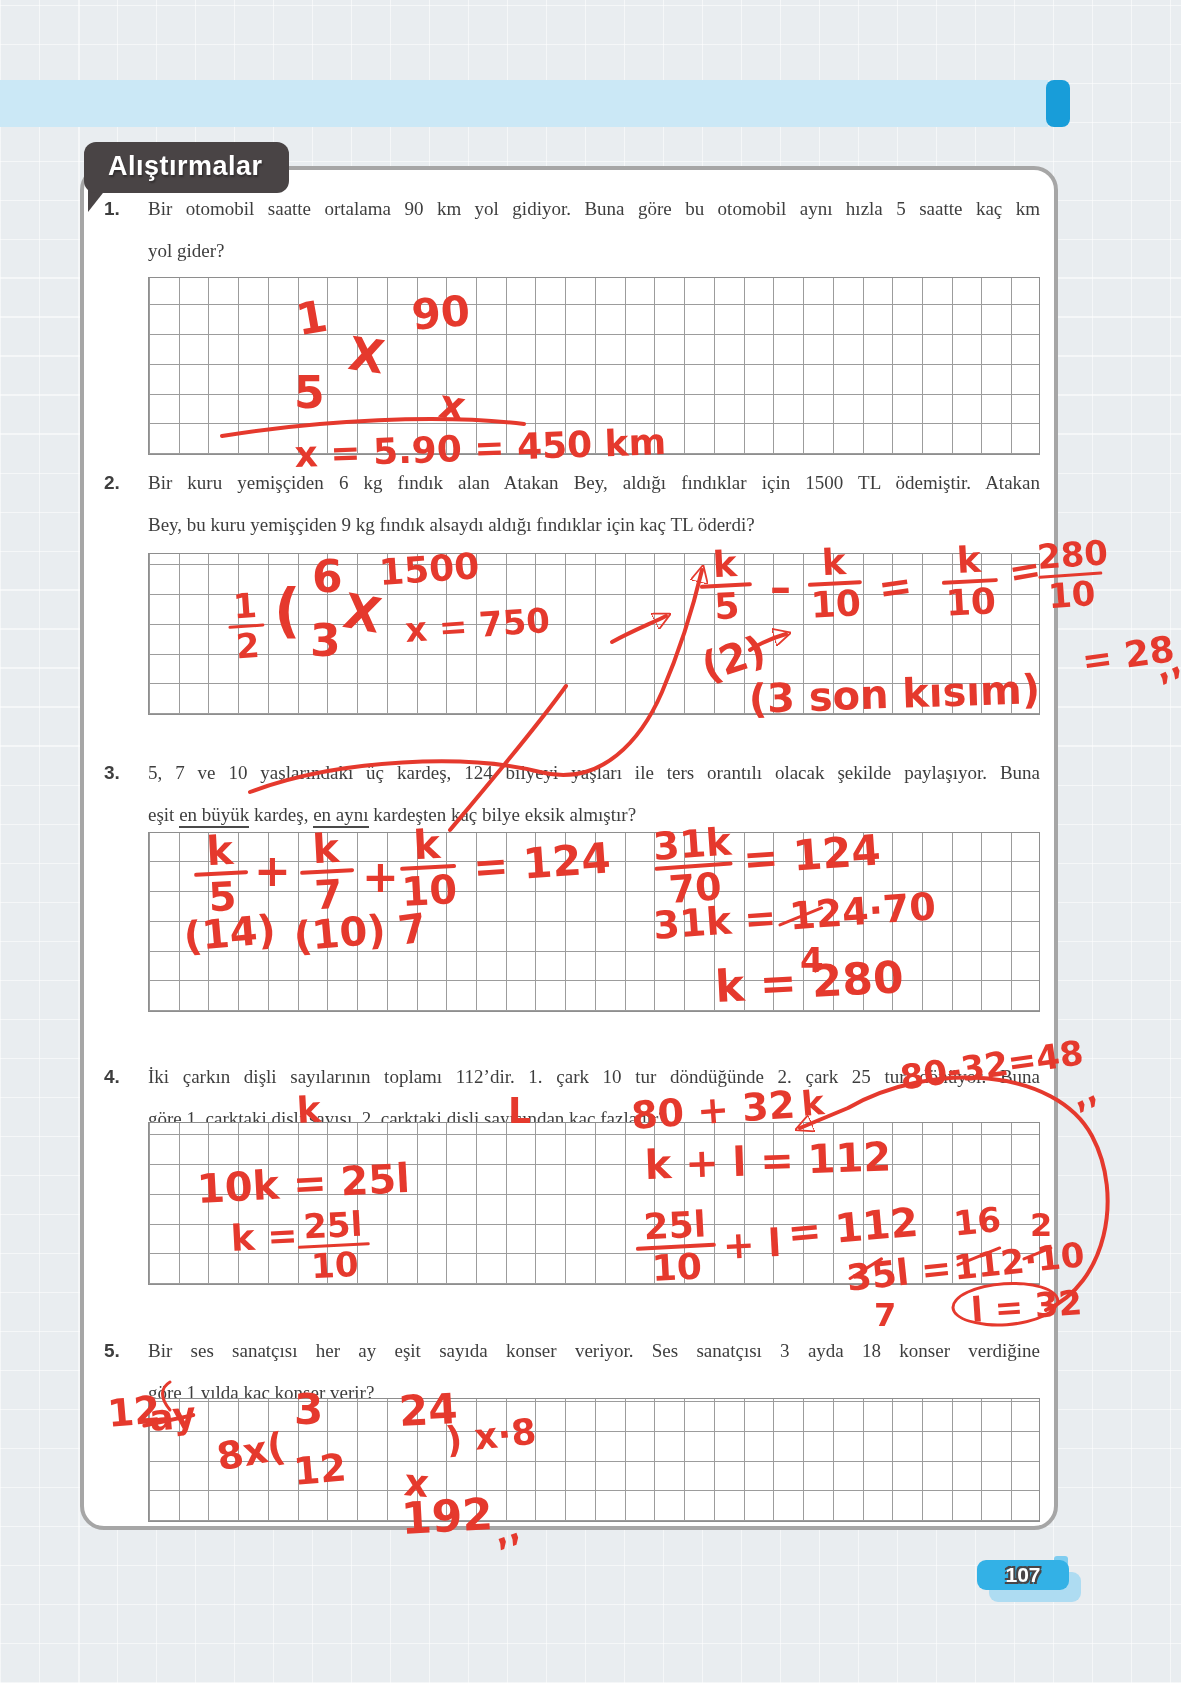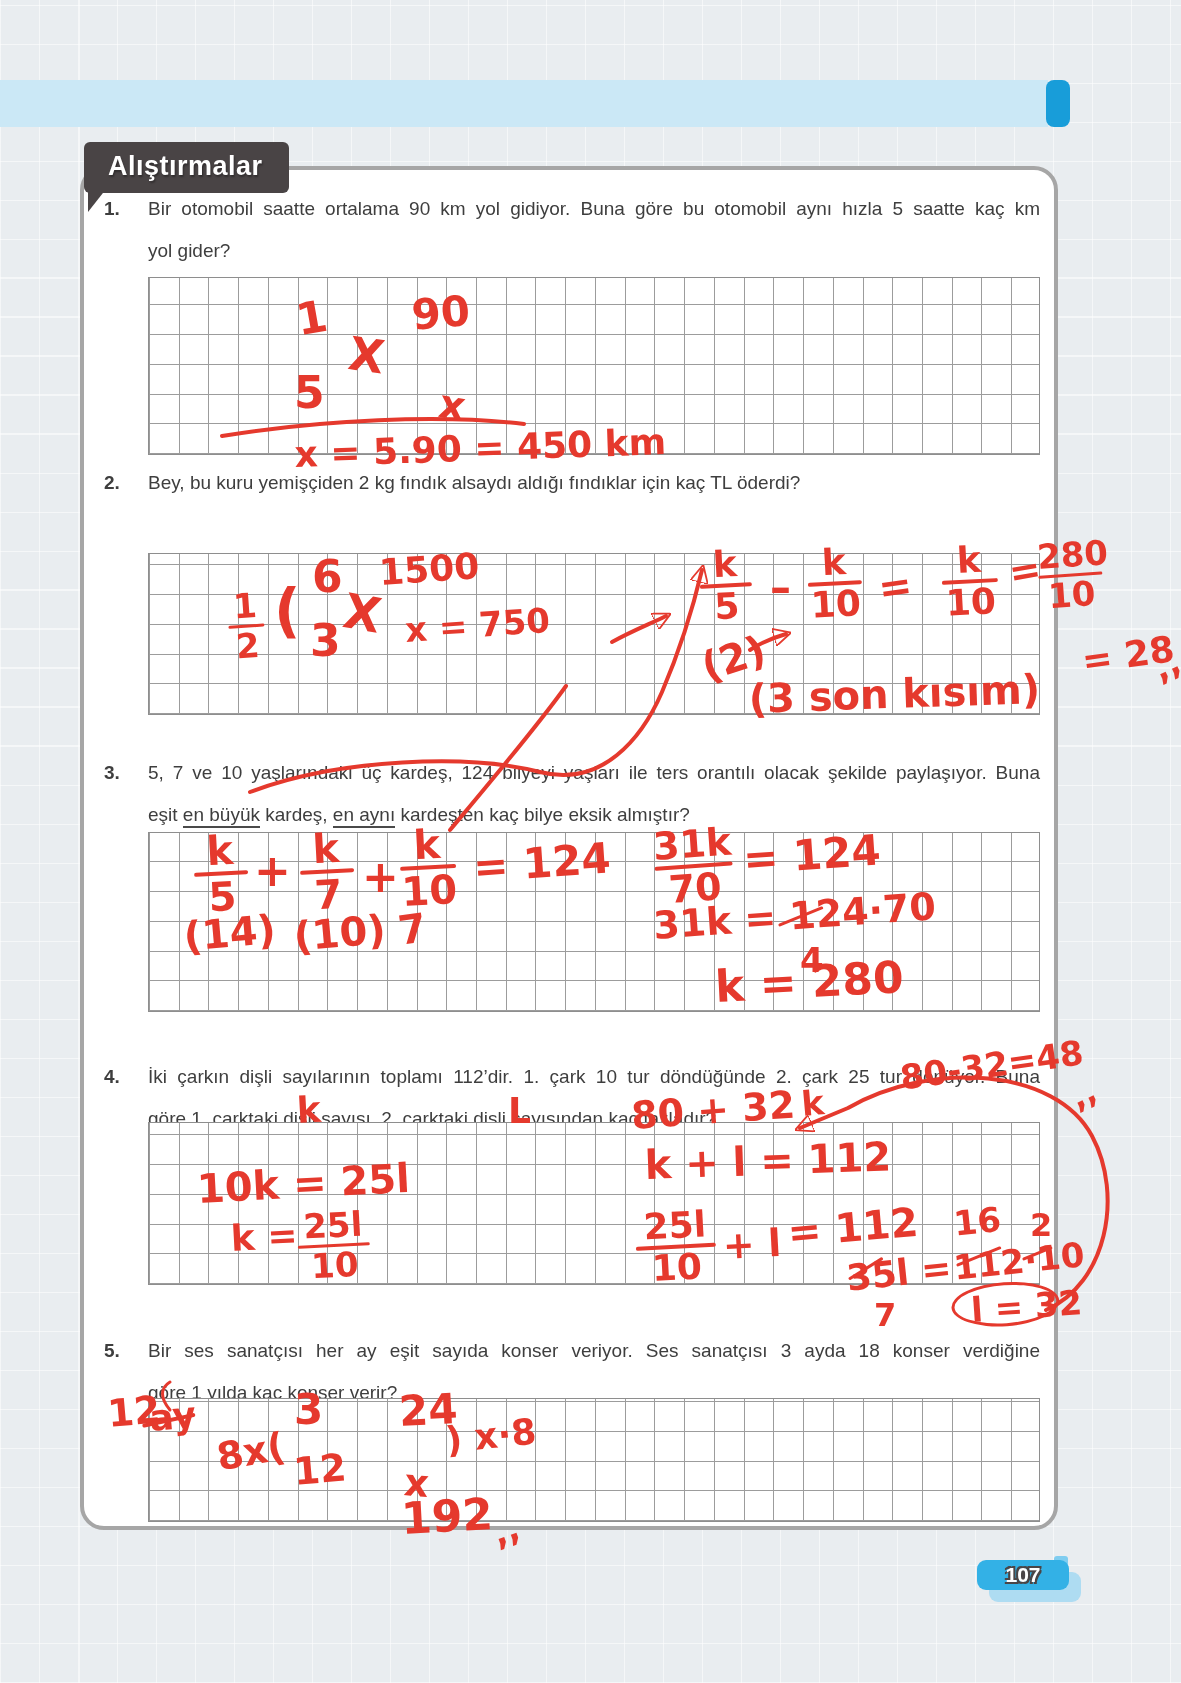--- a/index.html
+++ b/index.html
@@ -20,31 +20,31 @@
   }
   .topbar{position:absolute; left:0; top:80px; width:1048px; height:47px; background:var(--bar);}
   .topbar-cap{position:absolute; left:1046px; top:80px; width:24px; height:47px; background:var(--cap); border-radius:8px;}
   .box{
     position:absolute; left:80px; top:166px; width:978px; height:1364px;
     background:#fff; border:4px solid var(--panel-border); border-radius:24px;
     box-sizing:border-box;
   }
   .badge{
     position:absolute; left:84px; top:142px; padding:9px 26px 11px 24px;
-    background:var(--badge); border-radius:6px; z-index:3;
+    background:var(--badge); border-radius:12px; z-index:3;
     color:#fff; font-size:27px; font-weight:bold; letter-spacing:.5px;
     text-shadow:1px 2px 2px rgba(0,0,0,.35);
   }
   .badge-tail{
     position:absolute; left:88px; top:184px; width:0; height:0; z-index:2;
     border-top:28px solid var(--badge); border-right:22px solid transparent;
   }
   .pnum{position:absolute; left:104px; width:36px; font-size:19px; font-weight:bold; color:var(--text); line-height:42px;}
   .ptext{position:absolute; left:148px; width:892px; color:var(--text); font-size:19px;}
-  .pline{line-height:42px;}
+  .pline{line-height:42px;font-family:Liberation Serif, serif;}
   .pline.just{text-align:justify; text-align-last:justify;}
   .u{border-bottom:2.5px solid #4a4a4a; padding-bottom:1px;}
   .grid{
     position:absolute; left:148px; width:892px; background-color:#fff;
     background-image:
       repeating-linear-gradient(90deg, var(--grid-line) 0, var(--grid-line) 1px, transparent 1px, transparent 29.73px),
       repeating-linear-gradient(0deg, var(--grid-line) 0, var(--grid-line) 1px, transparent 1px, transparent 29.73px);
     border:1px solid var(--grid-border); box-sizing:border-box;
   }
   .ink-svg{position:absolute; left:0; top:0; width:1181px; height:1683px; z-index:6; pointer-events:none;}
@@ -87,21 +87,22 @@
 
   <div class="pnum" style="top:188px">1.</div>
   <div class="ptext" style="top:188px">
     <div class="pline just">Bir otomobil saatte ortalama 90 km yol gidiyor. Buna göre bu otomobil aynı hızla 5 saatte kaç km</div>
     <div class="pline">yol gider?</div>
   </div>
   <div class="grid" style="top:277px;height:178px"></div>
 
   <div class="pnum" style="top:462px">2.</div>
   <div class="ptext" style="top:462px">
-    <div class="pline">Bey, bu kuru yemişçiden 2 kg fındık alsaydı aldığı fındıklar için kaç TL öderdi?</div>
+    <div class="pline just">Bir kuru yemişçiden 6 kg fındık alan Atakan Bey, aldığı fındıklar için 1500 TL ödemiştir. Atakan</div>
+    <div class="pline">Bey, bu kuru yemişçiden 9 kg fındık alsaydı aldığı fındıklar için kaç TL öderdi?</div>
   </div>
   <div class="grid" style="top:553px;height:162px"></div>
 
   <div class="pnum" style="top:752px">3.</div>
   <div class="ptext" style="top:752px">
     <div class="pline just">5, 7 ve 10 yaşlarındaki üç kardeş, 124 bilyeyi yaşları ile ters orantılı olacak şekilde paylaşıyor. Buna</div>
     <div class="pline"><span>eşit </span><span class="u">en büyük</span><span> kardeş, </span><span class="u">en aynı</span><span> kardeşten kaç bilye eksik almıştır?</span></div>
   </div>
   <div class="grid" style="top:832px;height:180px"></div>
 

